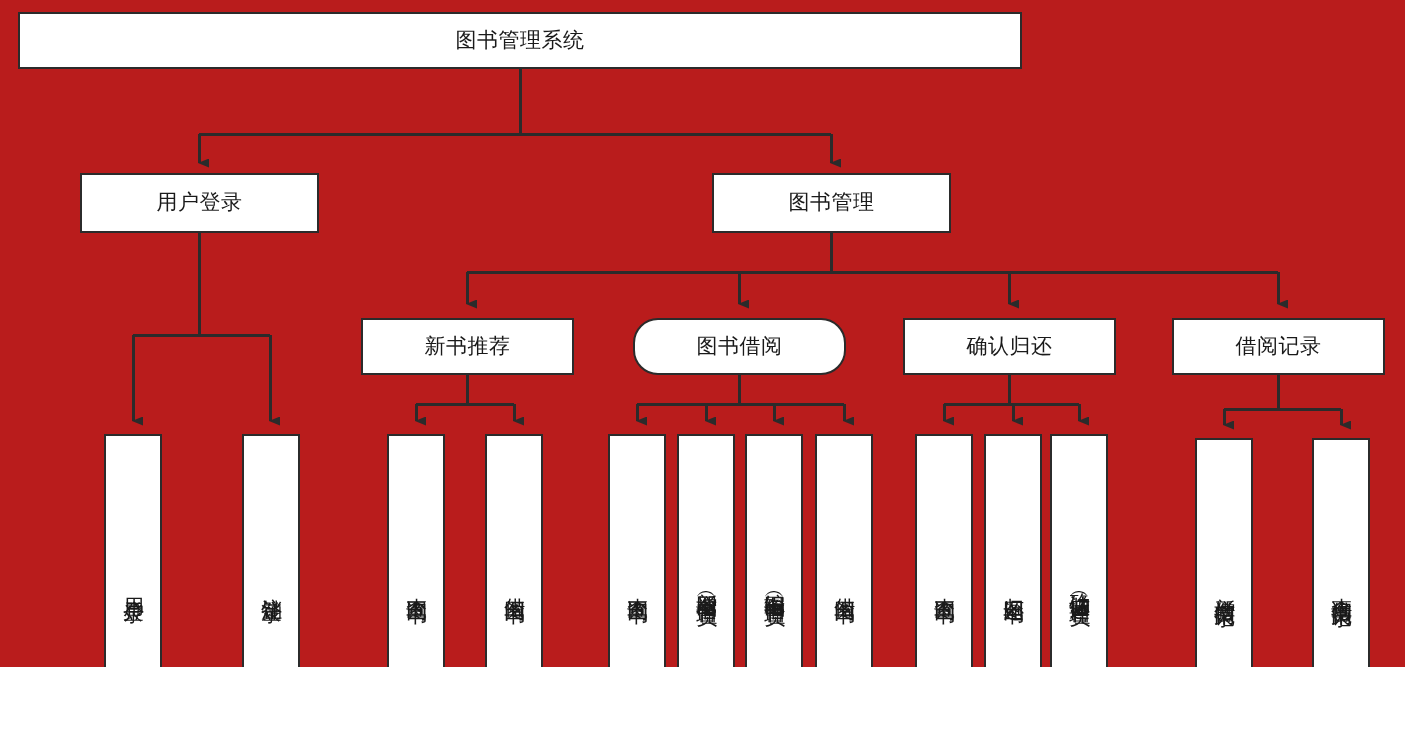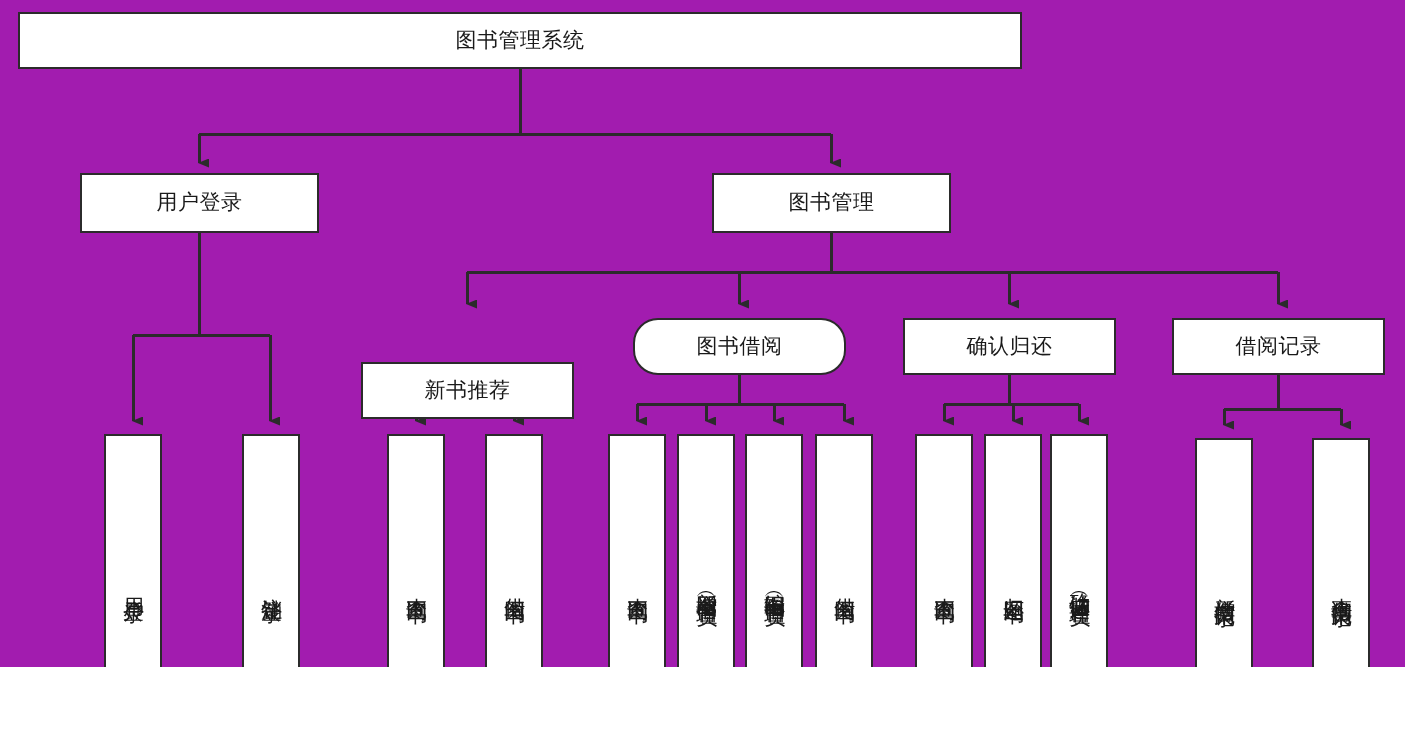--- a/index.html
+++ b/index.html
@@ -8,21 +8,21 @@
     padding: 0;
     background: #ffffff;
   }
   body {
     font-family: "DejaVu Sans", "Liberation Sans", sans-serif;
   }
   #diagram-root {
     position: relative;
     width: 1405px;
     height: 667px;
-    background: #a21caf;
+    background: #b91c1c;
     overflow: hidden;
   }
   #connector-layer {
     position: absolute;
     left: 0;
     top: 0;
     width: 1405px;
     height: 747px;
     pointer-events: none;
   }
@@ -125,21 +125,21 @@
   </div>
 
   <div class="node node-h" style="left:80px; top:173px; width:239px; height:60px;">
     <span class="node-label">用户登录</span>
   </div>
 
   <div class="node node-h" style="left:712px; top:173px; width:239px; height:60px;">
     <span class="node-label">图书管理</span>
   </div>
 
-  <div class="node node-h" style="left:361px; top:318px; width:213px; height:57px;margin-top:44px;">
+  <div class="node node-h" style="left:361px; top:318px; width:213px; height:57px;">
     <span class="node-label">新书推荐</span>
   </div>
 
   <div class="node node-h" style="left:633px; top:318px; width:213px; height:57px;border-radius:25px;">
     <span class="node-label">图书借阅</span>
   </div>
 
   <div class="node node-h" style="left:903px; top:318px; width:213px; height:57px;">
     <span class="node-label">确认归还</span>
   </div>

